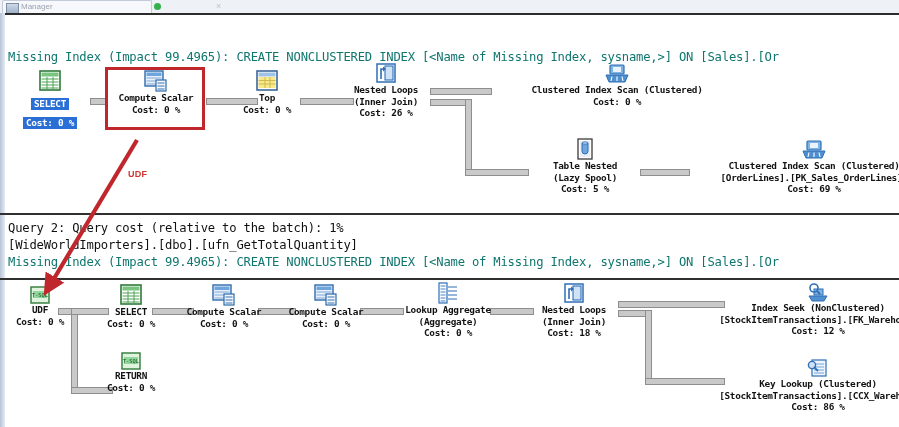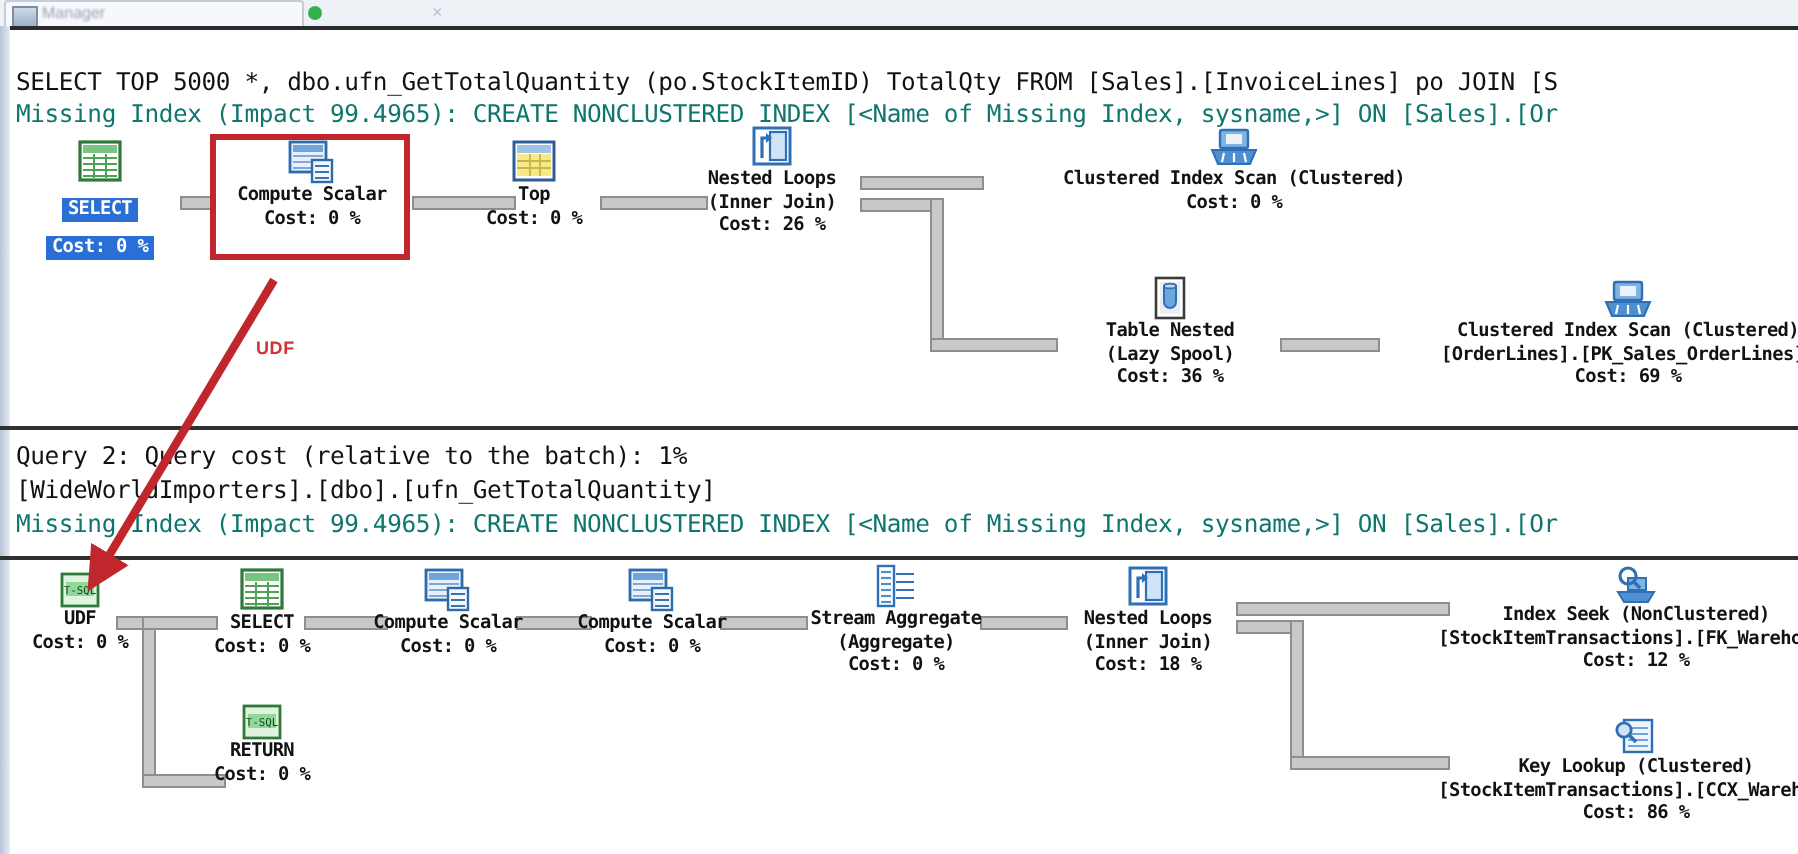--- a/index.html
+++ b/index.html
@@ -77,21 +77,20 @@
       <div class="chrome-tab-txt">Manager</div>
     </div>
     <div class="chrome-dot"></div>
     <div class="chrome-x">×</div>
   </div>
 
   <div class="pane" style="top:13px;height:202px;">
     <div class="pane-border-top" style="top:0;"></div>
     <div class="gutter"></div>
 
-    <div class="hdr black" style="top:21px;">SELECT TOP 5000 *, dbo.ufn_GetTotalQuantity (po.StockItemID) TotalQty FROM [Sales].[InvoiceLines] po JOIN [S</div>
     <div class="hdr green" style="top:37px;">Missing Index (Impact 99.4965): CREATE NONCLUSTERED INDEX [&lt;Name of Missing Index, sysname,&gt;] ON [Sales].[Or</div>
   </div>
 
   <div class="conn h" style="left:90px;top:98px;width:16px;"></div>
 
   <div class="conn h" style="left:206px;top:98px;width:50px;"></div>
 
   <div class="conn h" style="left:300px;top:98px;width:52px;"></div>
 
   <div class="conn h" style="left:430px;top:88px;width:60px;"></div>
@@ -184,21 +183,21 @@
 
   <div class="node" style="left:530px;top:138px;width:110px;">
     <svg class="ico" width="22" height="22" viewBox="0 0 22 22">
       <rect x="4" y="1" width="14" height="20" fill="#ffffff" stroke="#3b3b3b" stroke-width="1.3"></rect>
       <rect x="6" y="3" width="10" height="16" fill="#e9eef5"></rect>
       <path d="M8 5 h6 v8 a3 3 0 0 1 -6 0 Z" fill="#6fa5dd" stroke="#2f6fb5" stroke-width="1"></path>
       <ellipse cx="11" cy="5" rx="3" ry="1.2" fill="#bcd8f2" stroke="#2f6fb5" stroke-width="0.8"></ellipse>
     </svg>
     <div class="lbl">Table Nested</div>
     <div class="lbl sub">(Lazy Spool)</div>
-    <div class="lbl">Cost: 36 %</div>
+    <div class="lbl">Cost: 5 %</div>
   </div>
 
   <div class="node" style="left:690px;top:138px;width:248px;">
     <svg class="ico" width="26" height="22" viewBox="0 0 26 22">
       <rect x="6" y="3" width="14" height="9" rx="1" fill="#7fb3e2" stroke="#2f6fb5" stroke-width="1.2"></rect>
       <rect x="9" y="5" width="8" height="5" fill="#eaf3fc"></rect>
       <path d="M2 13 H24 L21 20 H5 Z" fill="#4f8fd0" stroke="#2f6fb5" stroke-width="1"></path>
       <g stroke="#ffffff" stroke-width="1.1">
           <line x1="8" y1="14.5" x2="7" y2="19"></line>
           <line x1="13" y1="14.5" x2="13" y2="19"></line>
@@ -311,21 +310,21 @@
           <line x1="4.5" y1="16" x2="9.5" y2="16"></line>
           <line x1="4.5" y1="19" x2="9.5" y2="19"></line>
         </g>
       <g stroke="#2f6fb5" stroke-width="1">
           <line x1="12" y1="5" x2="21" y2="5"></line>
           <line x1="12" y1="9" x2="21" y2="9"></line>
           <line x1="12" y1="13" x2="21" y2="13"></line>
           <line x1="12" y1="17" x2="21" y2="17"></line>
         </g>
     </svg>
-    <div class="lbl">Stream Aggregate</div>
+    <div class="lbl">Lookup Aggregate</div>
     <div class="lbl sub">(Aggregate)</div>
     <div class="lbl">Cost: 0 %</div>
   </div>
 
   <div class="node" style="left:528px;top:282px;width:92px;">
     <svg class="ico" width="24" height="22" viewBox="0 0 24 22">
       <rect x="3" y="2" width="18" height="18" fill="#ffffff" stroke="#2f6fb5" stroke-width="1.5"></rect>
       <rect x="11" y="4" width="8" height="14" fill="#cfe2f6" stroke="#2f6fb5" stroke-width="1.1"></rect>
       <path d="M7 17 L7 7 L10 7" fill="none" stroke="#2f6fb5" stroke-width="1.6"></path>
       <path d="M9 4.5 L12 7 L9 9.5 Z" fill="#2f6fb5"></path>

